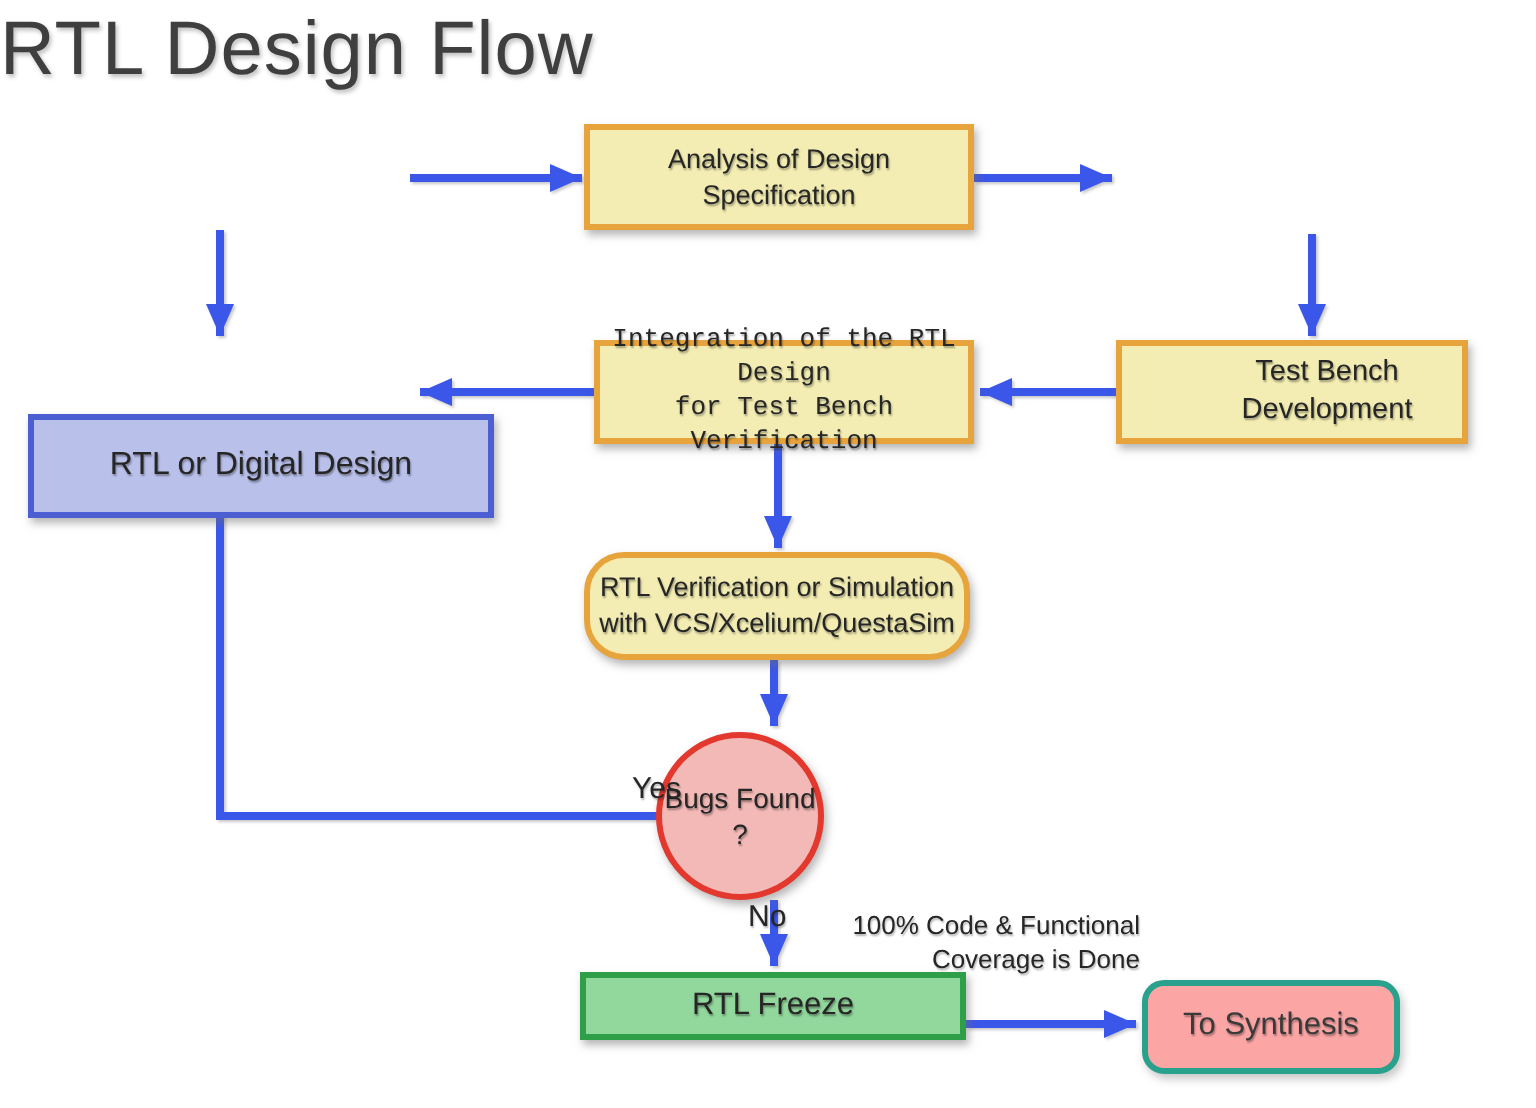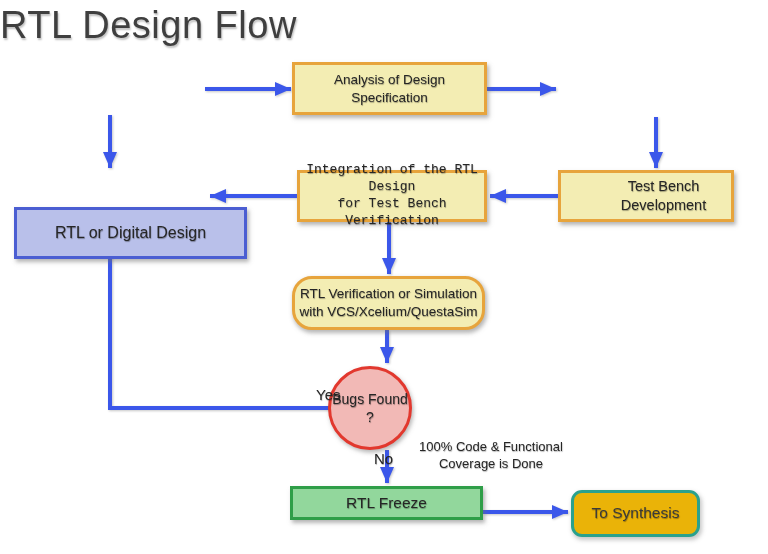--- a/index.html
+++ b/index.html
@@ -27,21 +27,21 @@
     font-size:13px;
     line-height:1.3;
     color:var(--node-text,#262626);
     text-shadow:0.5px 1px 1px rgba(0,0,0,0.35);
     box-shadow:1.5px 2.5px 4px rgba(110,110,110,0.5);
   }
   .blue{background:var(--blue-fill);border:3px solid var(--blue-border);}
   .yellow{background:var(--yellow-fill);border:3px solid var(--yellow-border);text-align:center;}
   .green{background:var(--green-fill);border:3px solid var(--green-border);}
   .pink{background:var(--pink-fill);border:3px solid var(--pink-border);border-radius:50%;}
-  .outline{background:#eab308;border:3px solid var(--teal-border);border-radius:11px;box-shadow:1.5px 2.5px 4px rgba(130,130,130,0.45);}
+  .outline{background:#fca5a5;border:3px solid var(--teal-border);border-radius:11px;box-shadow:1.5px 2.5px 4px rgba(130,130,130,0.45);}
 
   
   #n-design{left:14px;top:63px;width:191px;height:52px;font-size:14px;}
   #n-analysis{left:292px;top:62px;width:195px;height:53px;font-size:13.5px;}
   #n-feature{left:558px;top:63px;width:190px;height:52px;font-size:13px;}
   #n-rtl{left:14px;top:170px;width:233px;height:52px;font-size:16px;margin-top:37px;}
   #n-integration{left:297px;top:170px;width:190px;height:52px;font-size:13px;font-family:Liberation Mono, monospace;}
   #n-testbench{left:558px;top:170px;width:176px;height:52px;font-size:14.5px;padding-left:35px;}
   #n-verif{left:292px;top:276px;width:193px;height:54px;font-size:13.5px;border-radius:20px;}
   #n-bugs{left:328px;top:366px;width:84px;height:84px;font-size:14px;}
@@ -49,21 +49,21 @@
   #n-synth{left:571px;top:490px;width:129px;height:47px;font-size:15.5px;color:#3a3a3a;}
 
   .edge-label{
     position:absolute;z-index:3;
     color:var(--node-text,#262626);
     white-space:pre-line;
     text-shadow:0.5px 1px 1px rgba(0,0,0,0.3);
   }
   #lbl-yes{left:316px;top:386px;font-size:15px;}
   #lbl-no{left:374px;top:450px;font-size:15px;}
-  #lbl-note{left:412px;top:439px;width:158px;text-align:center;font-size:13px;line-height:1.3;}
+  #lbl-note{left:412px;top:455px;width:158px;text-align:right;font-size:13px;line-height:1.3;}
 
   #arrows{
     position:absolute;left:0;top:0;z-index:1;
     filter:drop-shadow(1px 1.2px 0.8px rgba(0,0,0,0.22));
   }
   #arrows path{
     stroke:var(--arrow-color,#3b57ea);
     stroke-width:4;
     fill:none;
     stroke-linejoin:miter;

